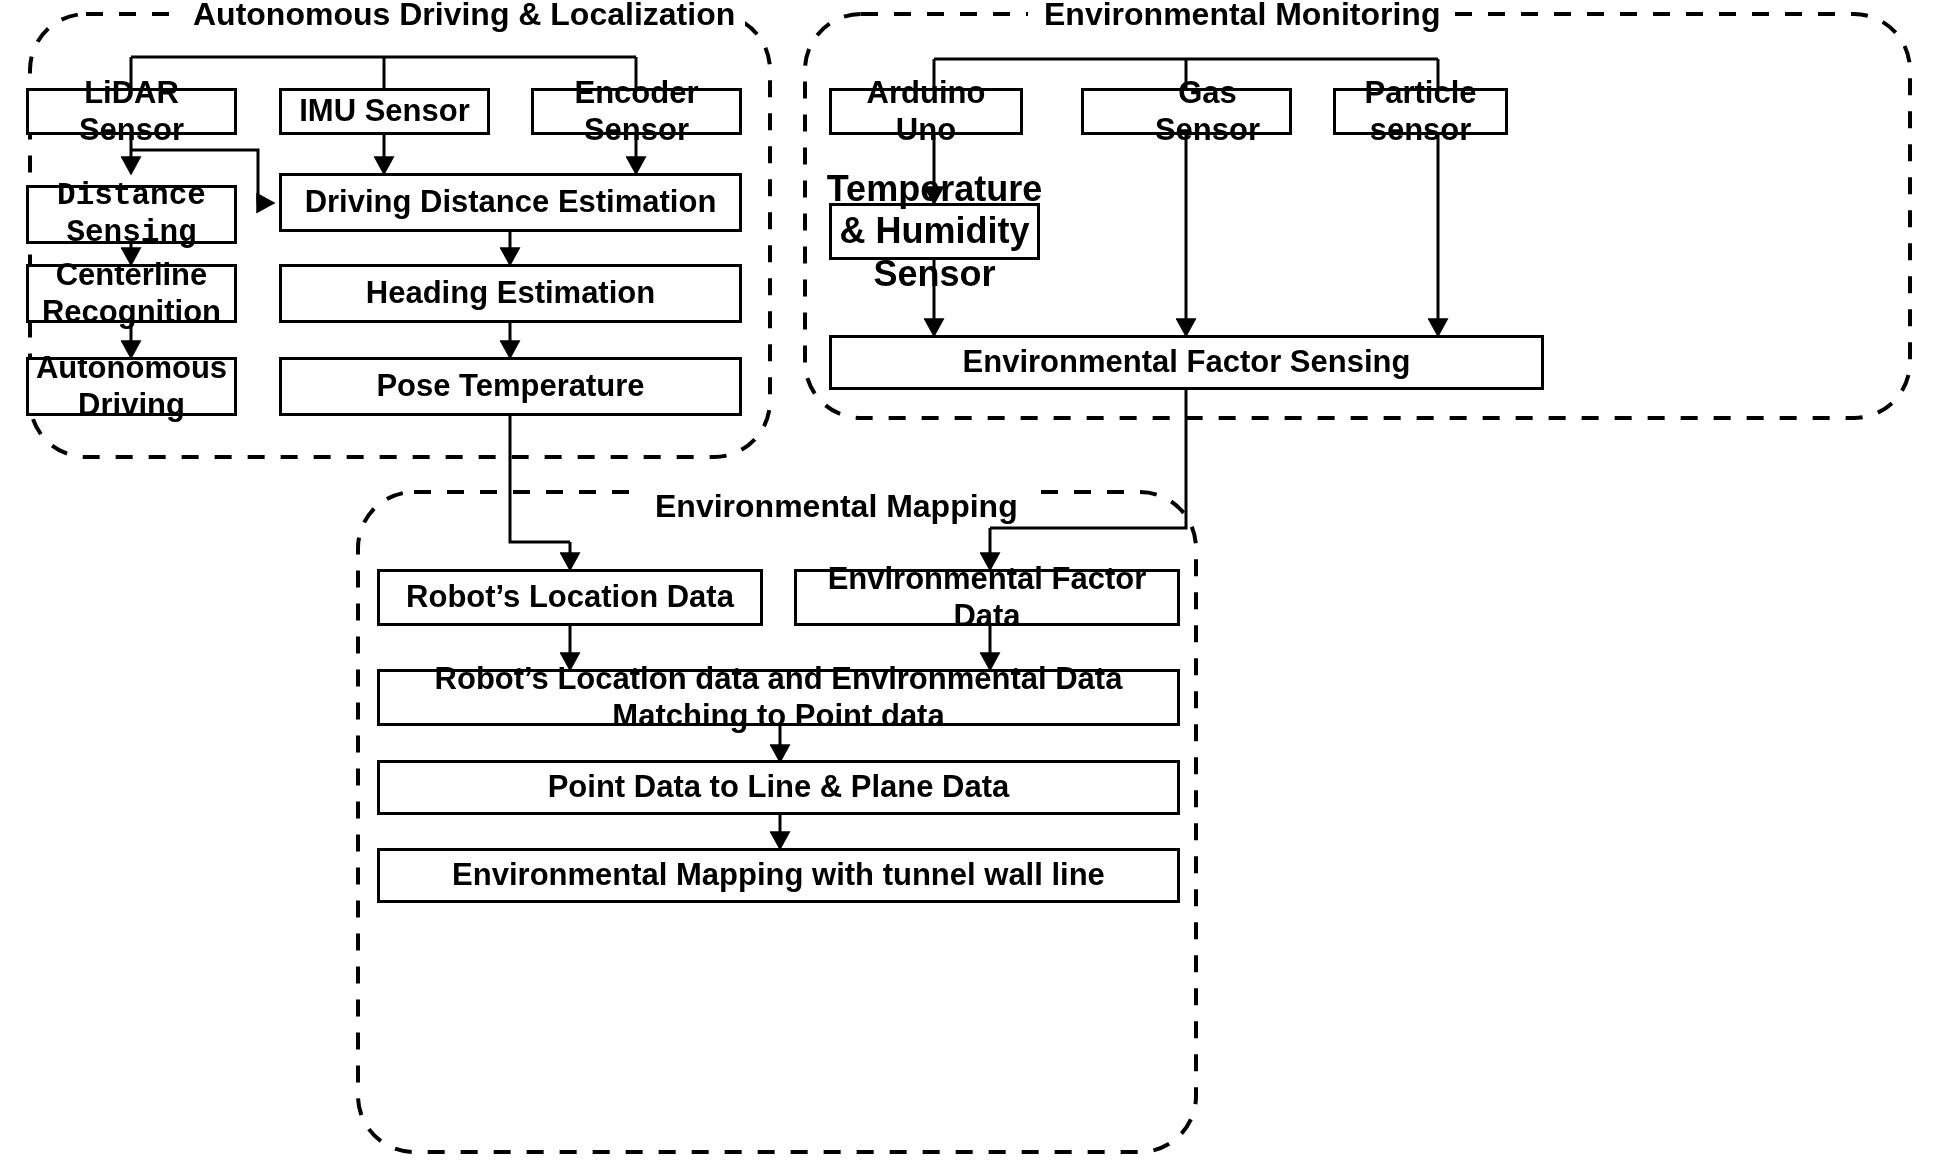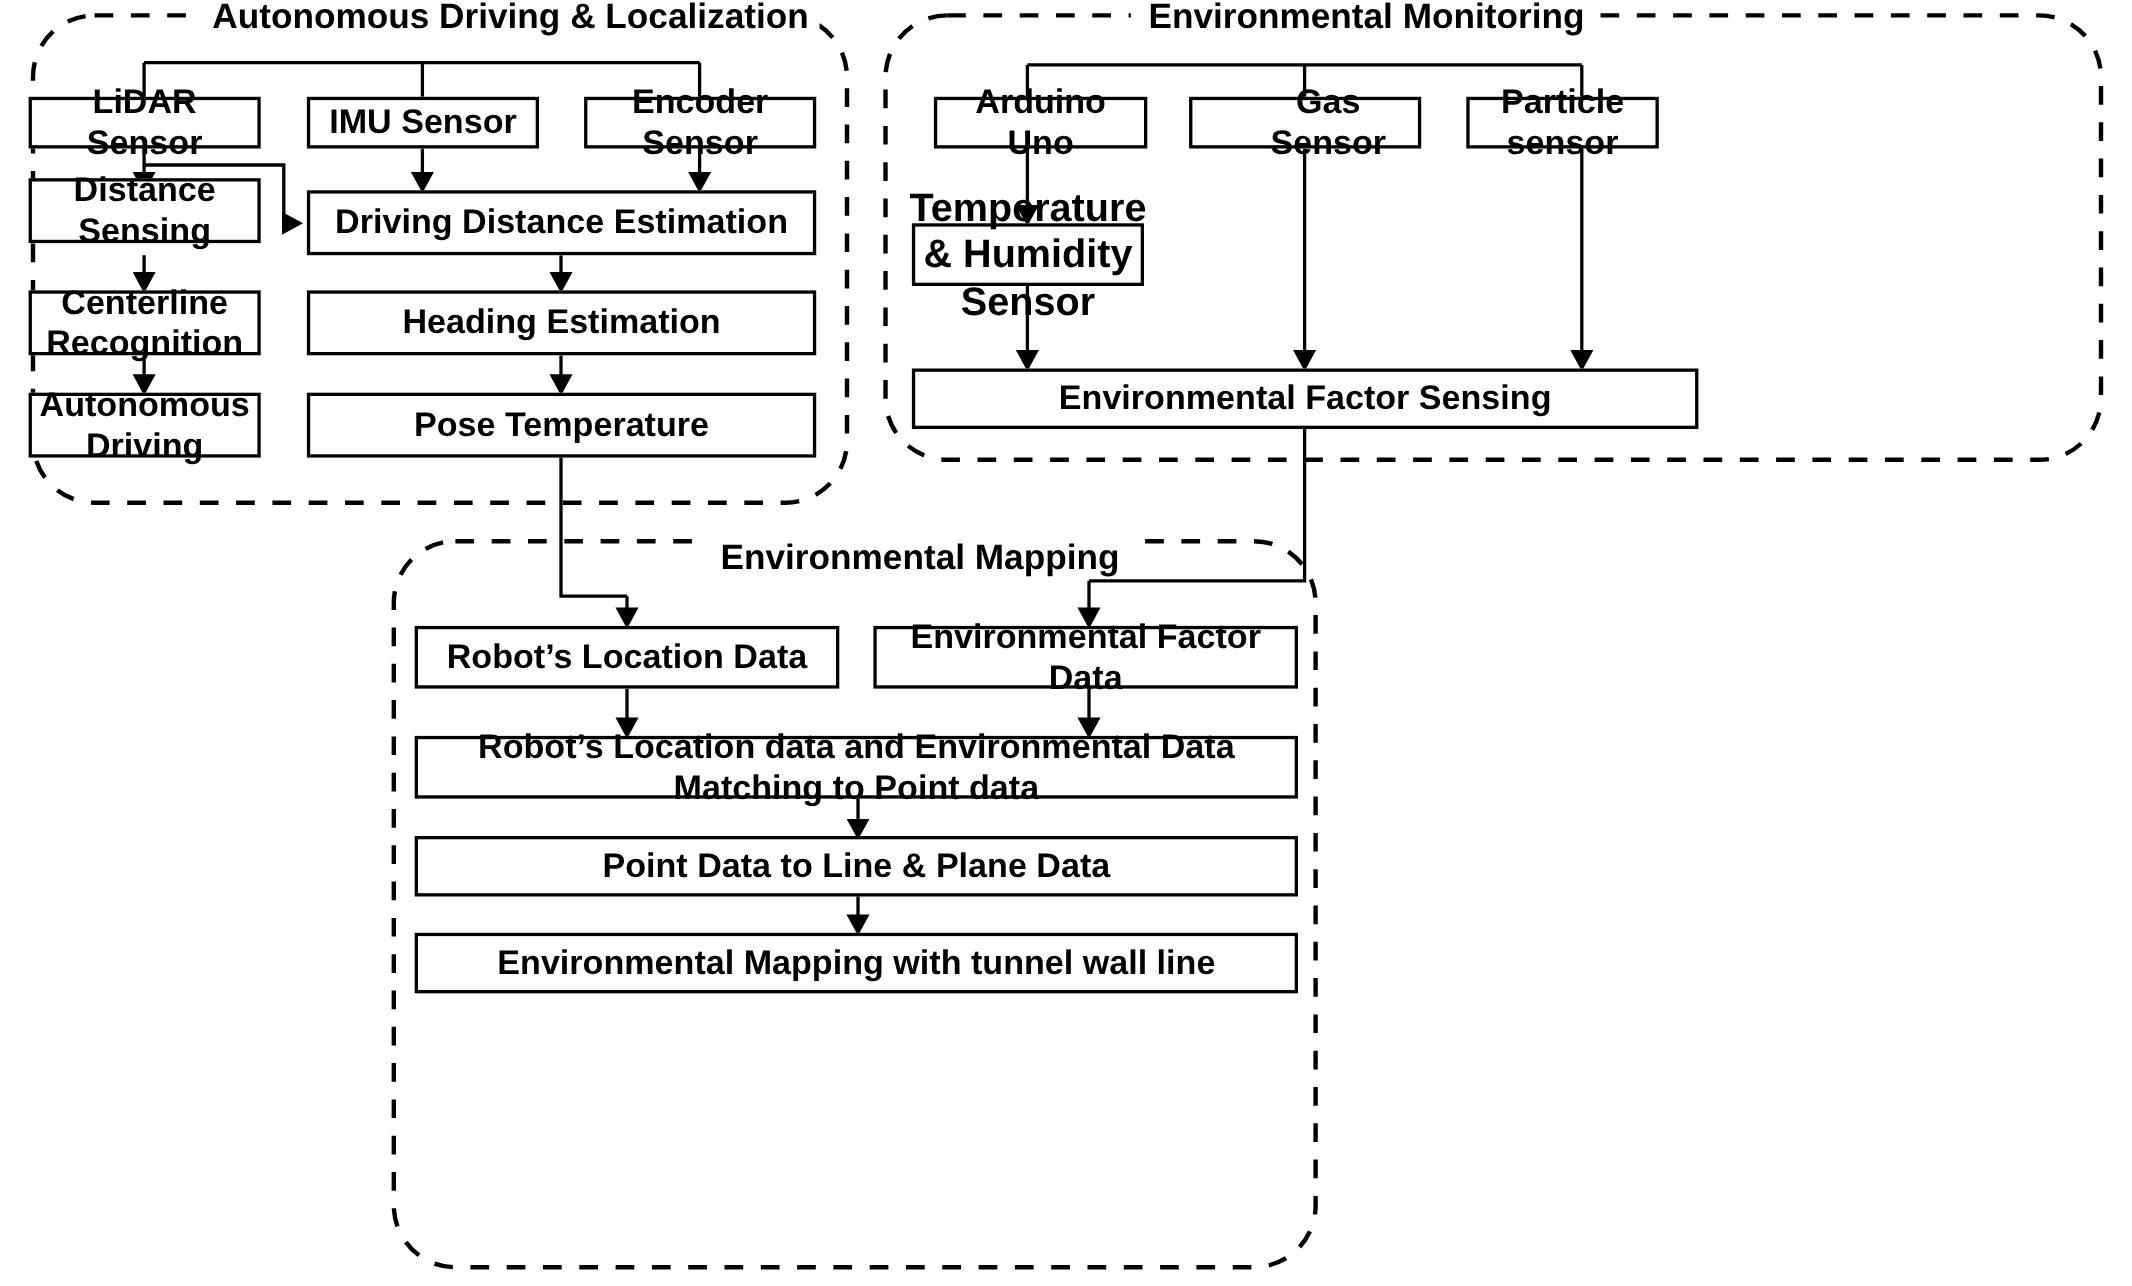--- a/index.html
+++ b/index.html
@@ -143,33 +143,33 @@
   <div class="grp-title f32" style="left:1034px; top:-4px;">Environmental Monitoring</div>
 
   <div class="grp-title f32" style="left:645px; top:488px;">Environmental Mapping</div>
 
   <div class="box f31" style="left:26px; top:88px; width:211px; height:47px;">LiDAR Sensor</div>
 
   <div class="box f31" style="left:531px; top:88px; width:211px; height:47px;">Encoder Sensor</div>
 
   <div class="box f31" style="left:279px; top:88px; width:211px; height:47px;">IMU Sensor</div>
 
-  <div class="box f31" style="left:26px; top:162px; width:211px; height:59px;">Distance Sensing</div>
+  <div class="box f31" style="left:26px; top:185px; width:211px; height:59px;font-family:Liberation Mono, monospace;">Distance Sensing</div>
 
   <div class="box f31" style="left:279px; top:173px; width:463px; height:59px;">Driving Distance Estimation</div>
 
   <div class="box f31" style="left:26px; top:264px; width:211px; height:59px;">Centerline Recognition</div>
 
   <div class="box f31" style="left:279px; top:264px; width:463px; height:59px;">Heading Estimation</div>
 
   <div class="box f31" style="left:26px; top:357px; width:211px; height:59px;">Autonomous Driving</div>
 
   <div class="box f31" style="left:279px; top:357px; width:463px; height:59px;">Pose Temperature</div>
 
-  <div class="box f31" style="left:829px; top:88px; width:194px; height:47px;margin-left:20px;">Arduino Uno</div>
+  <div class="box f31" style="left:829px; top:88px; width:194px; height:47px;">Arduino Uno</div>
 
   <div class="box f31" style="left:1081px; top:88px; width:211px; height:47px;padding-left:48px;">Gas Sensor</div>
 
   <div class="box f31" style="left:1333px; top:88px; width:175px; height:47px;">Particle sensor</div>
 
   <div class="box f29" style="left:829px; top:203px; width:211px; height:57px;">Temperature &amp; Humidity Sensor</div>
 
   <div class="box f31" style="left:829px; top:335px; width:715px; height:55px;">Environmental Factor Sensing</div>
 
   <div class="box f31" style="left:377px; top:569px; width:386px; height:57px;">Robot’s Location Data</div>

